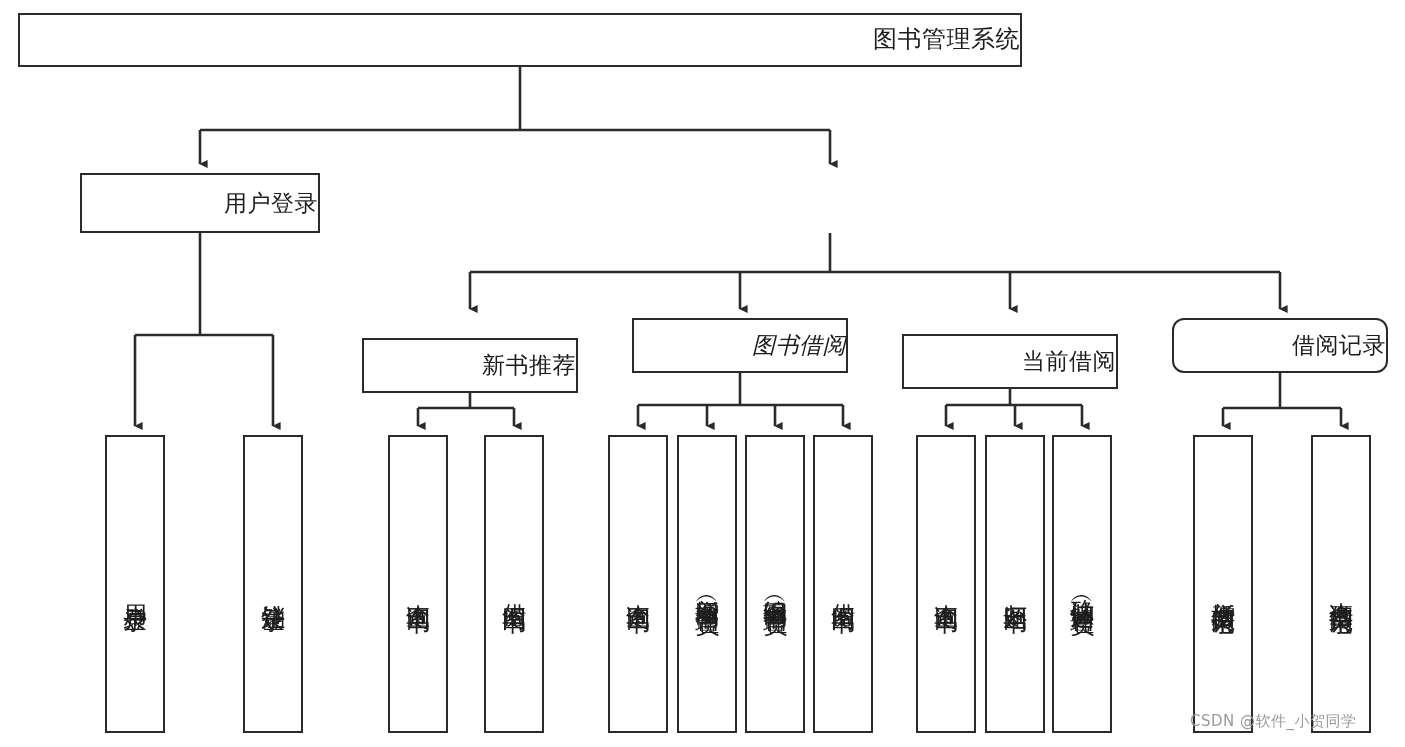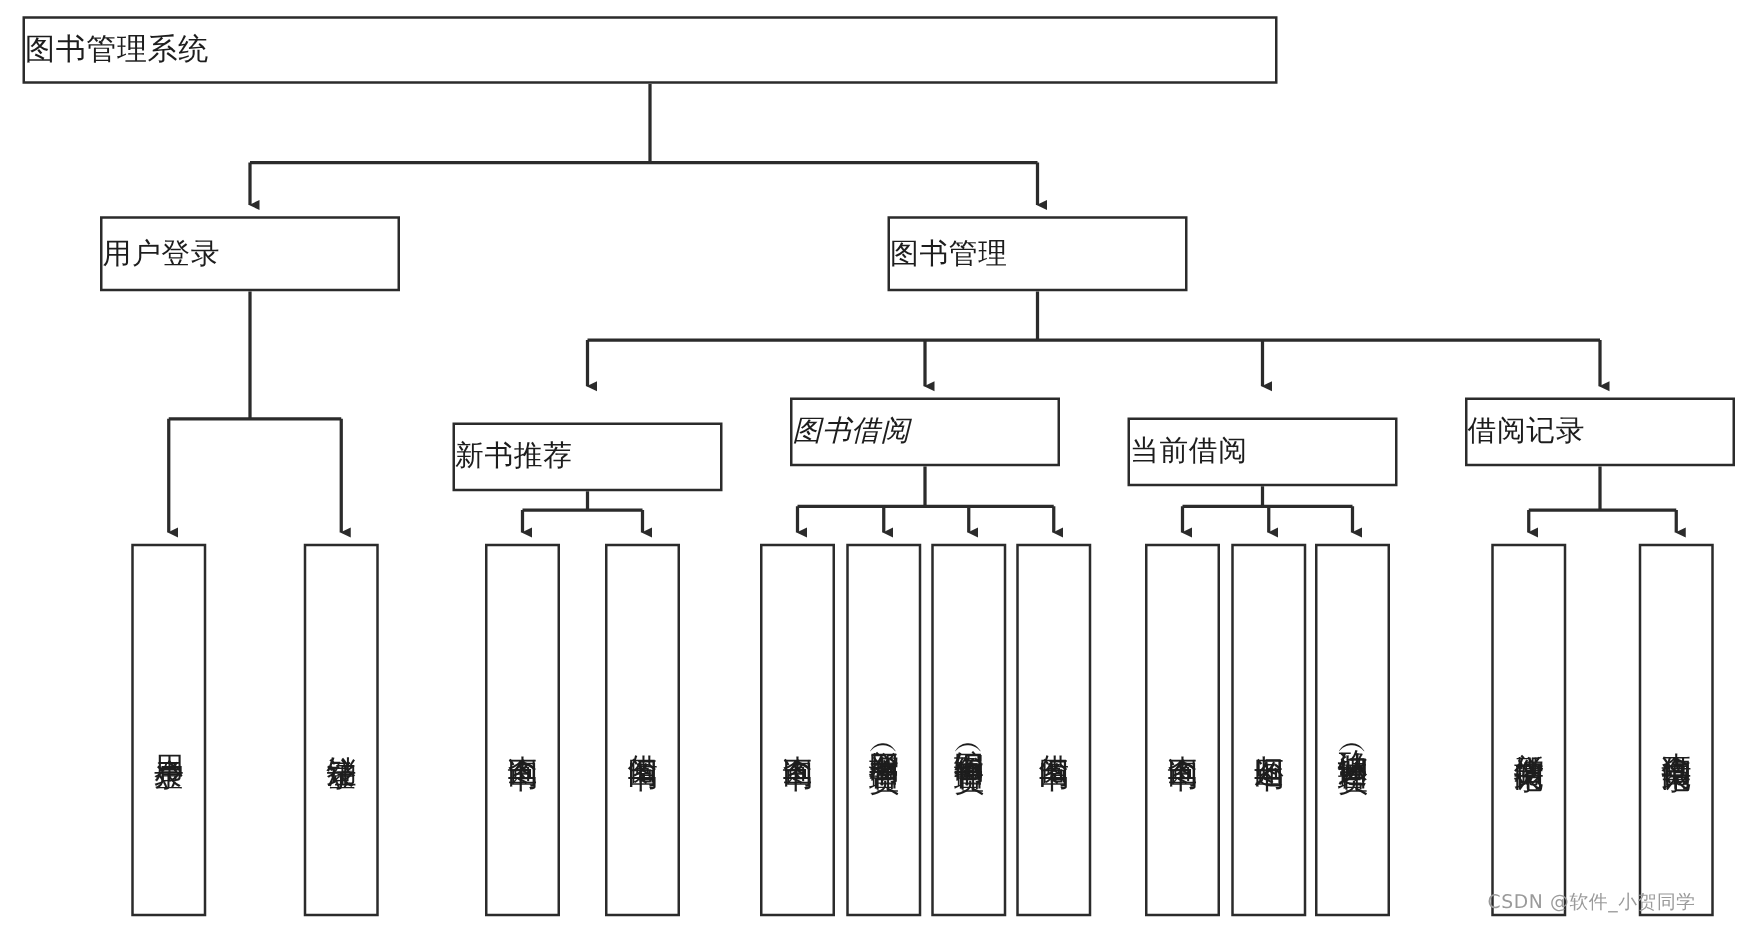--- a/index.html
+++ b/index.html
@@ -25,21 +25,21 @@
     height: 747px;
     pointer-events: none;
   }
   .node {
     position: absolute;
     box-sizing: border-box;
     border: 2.5px solid #2b2b2b;
     background: #ffffff;
     display: flex;
     align-items: center;
-    justify-content: flex-start;
+    justify-content: flex-end;
     color: #1d1d1d;
   }
   .node .label {
     display: block;
     line-height: 1.14;
     letter-spacing: 0.5px;
     white-space: pre-wrap;
     text-align: center;
   }
   .node.horiz .label {
@@ -125,34 +125,31 @@
     </g>
   </svg>
 
   <div class="node horiz root" style="left:18px; top:13px; width:1004px; height:54px;">
     <span class="label">图书管理系统</span>
   </div>
 
   <div class="node horiz" style="left:80px; top:173px; width:240px; height:60px;">
     <span class="label">用户登录</span>
   </div>
-  <div class="node horiz" style="left:710px; top:173px; width:240px; height:60px;">
-    <span class="label">图书管理</span>
-  </div>
 
   <div class="node horiz" style="left:362px; top:318px; width:216px; height:55px;margin-top:20px;">
     <span class="label">新书推荐</span>
   </div>
   <div class="node horiz" style="left:632px; top:318px; width:216px; height:55px;font-style:italic;">
     <span class="label">图书借阅</span>
   </div>
   <div class="node horiz" style="left:902px; top:334px; width:216px; height:55px;">
     <span class="label">当前借阅</span>
   </div>
-  <div class="node horiz" style="left:1172px; top:318px; width:216px; height:55px;">
+  <div class="node horiz" style="left:1172px; top:318px; width:216px; height:55px;border-radius:12px;">
     <span class="label">借阅记录</span>
   </div>
 
   <div class="node vert" style="left:105px; top:435px; width:60px; height:298px;">
     <span class="label">用户登录</span>
   </div>
   <div class="node vert" style="left:243px; top:435px; width:60px; height:298px;">
     <span class="label">注销登录</span>
   </div>
   <div class="node vert" style="left:388px; top:435px; width:60px; height:298px;">

